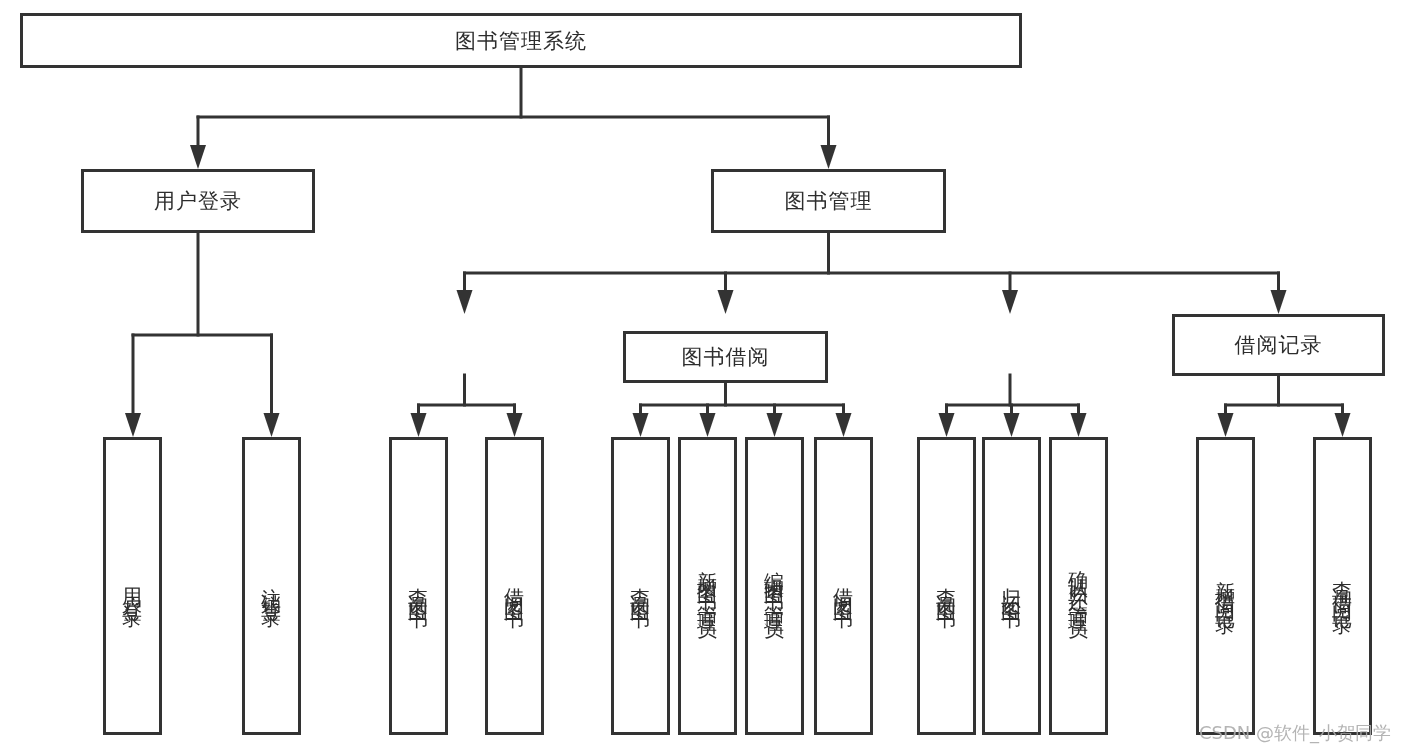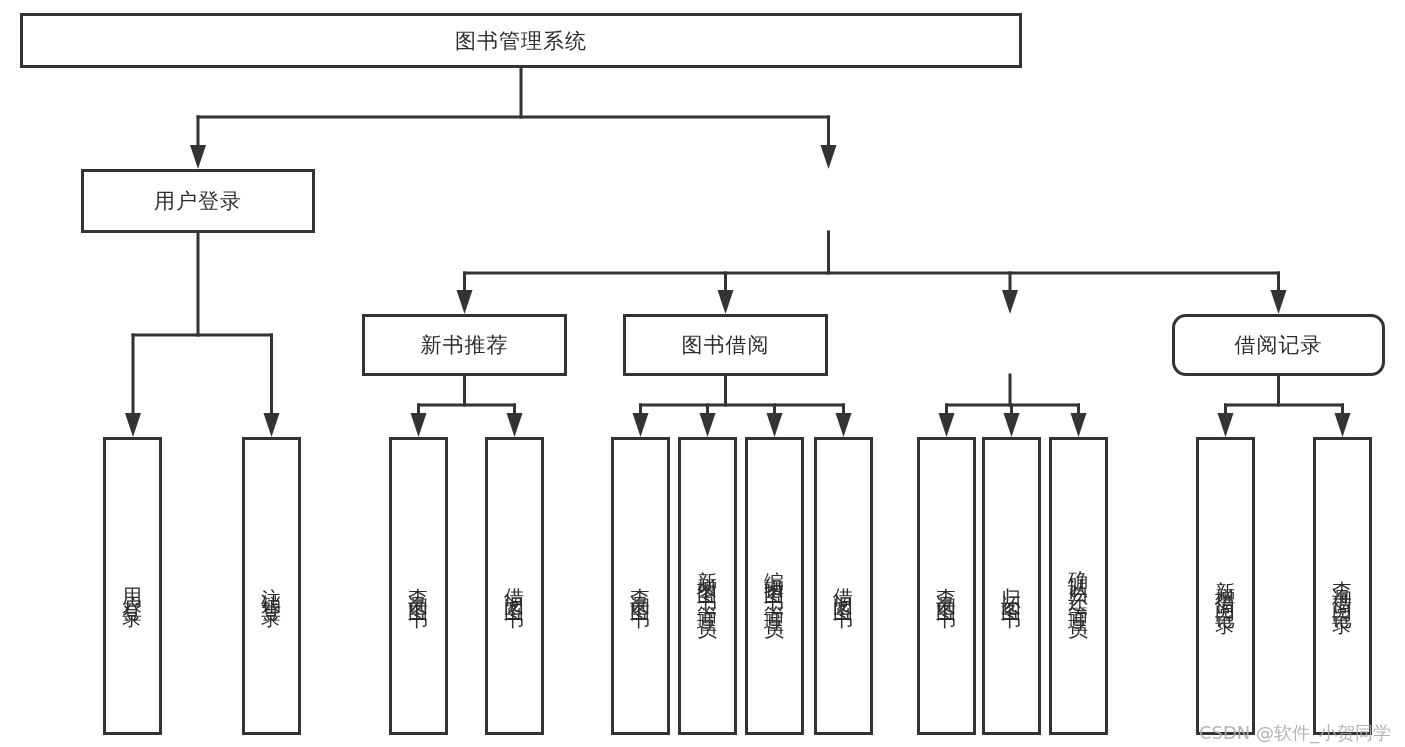--- a/index.html
+++ b/index.html
@@ -121,24 +121,24 @@
       <polygon points="1003.5,413 1019.5,413 1011.5,437"></polygon>
       <polygon points="1070.5,413 1086.5,413 1078.5,437"></polygon>
       <polygon points="1217.5,413 1233.5,413 1225.5,437"></polygon>
       <polygon points="1334.5,413 1350.5,413 1342.5,437"></polygon>
     </g>
   </svg>
 
   <div class="node hbox" style="left:20px; top:13px; width:1002px; height:55px;">图书管理系统</div>
 
   <div class="node hbox" style="left:81px; top:169px; width:234px; height:64px;">用户登录</div>
+  <div class="node hbox" style="left:711px; top:169px; width:235px; height:64px;">图书管理</div>
 
-  <div class="node hbox" style="left:362px; top:314px; width:205px; height:62px;">新书推荐</div>
-  <div class="node hbox" style="left:623px; top:314px; width:205px; height:62px;">图书借阅</div>
-  <div class="node hbox" style="left:1172px; top:314px; width:213px; height:62px;border-radius:14px;">借阅记录</div>
+  <div class="node hbox" style="left:623px; top:331px; width:205px; height:52px;">图书借阅</div>
+  <div class="node hbox" style="left:1172px; top:314px; width:213px; height:62px;">借阅记录</div>
 
   <div class="node vbox" style="left:103px;">
     <span class="vlabel">用户登录</span>
   </div>
   <div class="node vbox" style="left:242px;">
     <span class="vlabel">注销登录</span>
   </div>
 
   <div class="node vbox" style="left:389px;">
     <span class="vlabel">查询图书</span>

